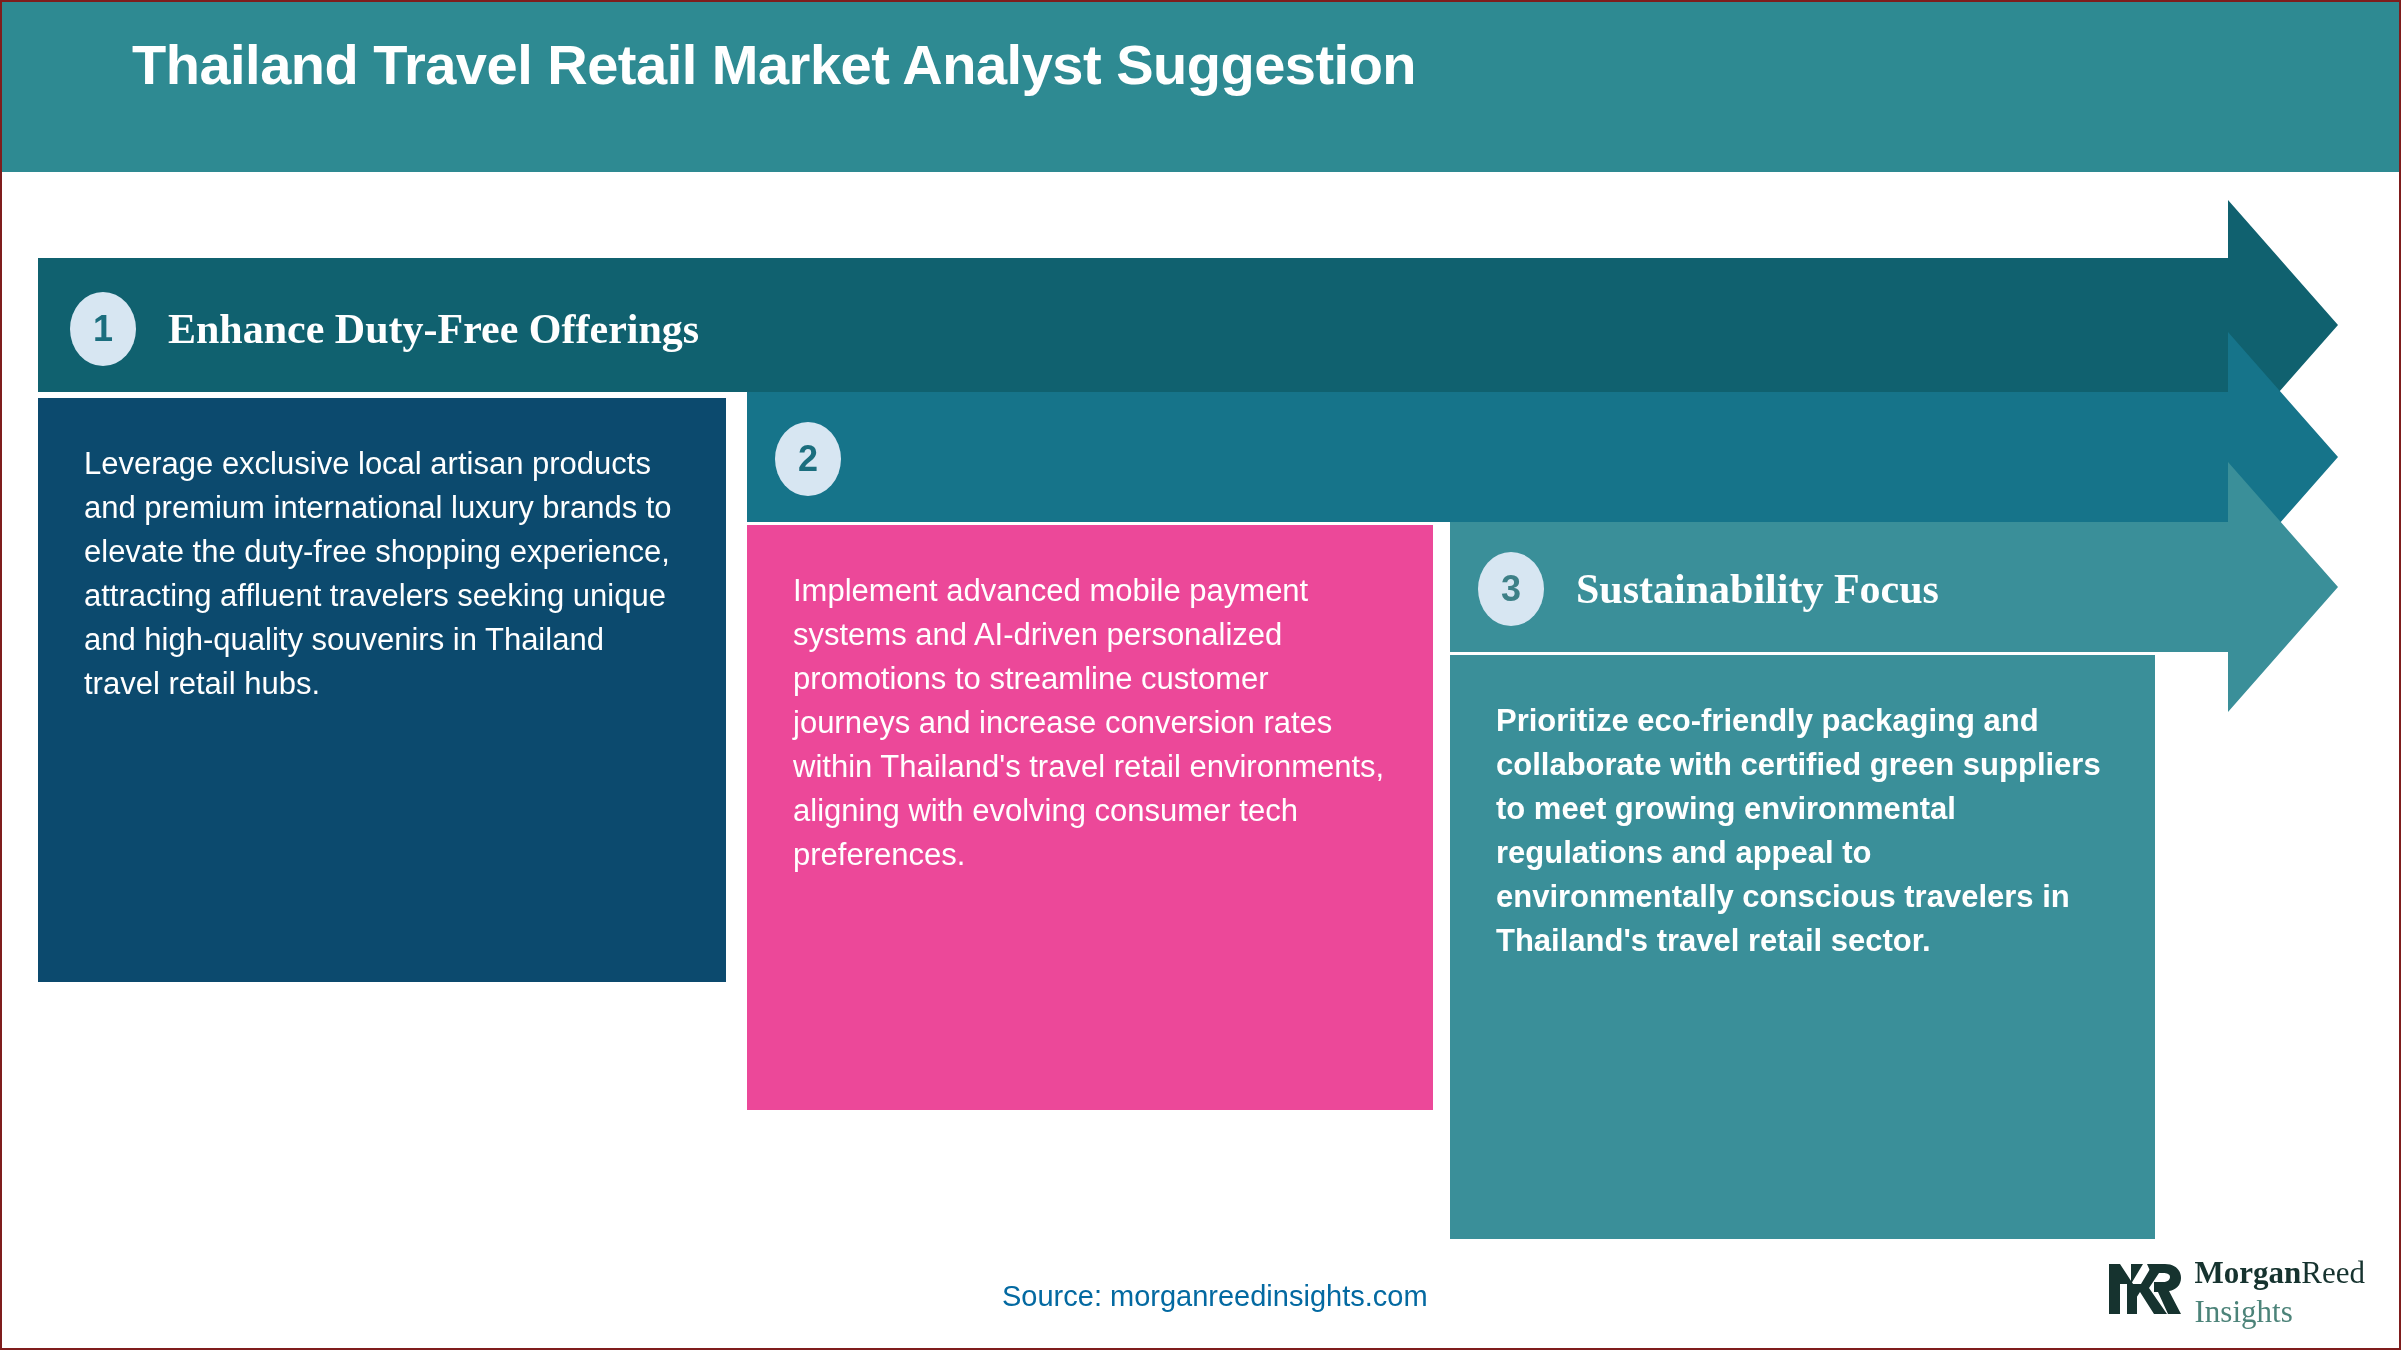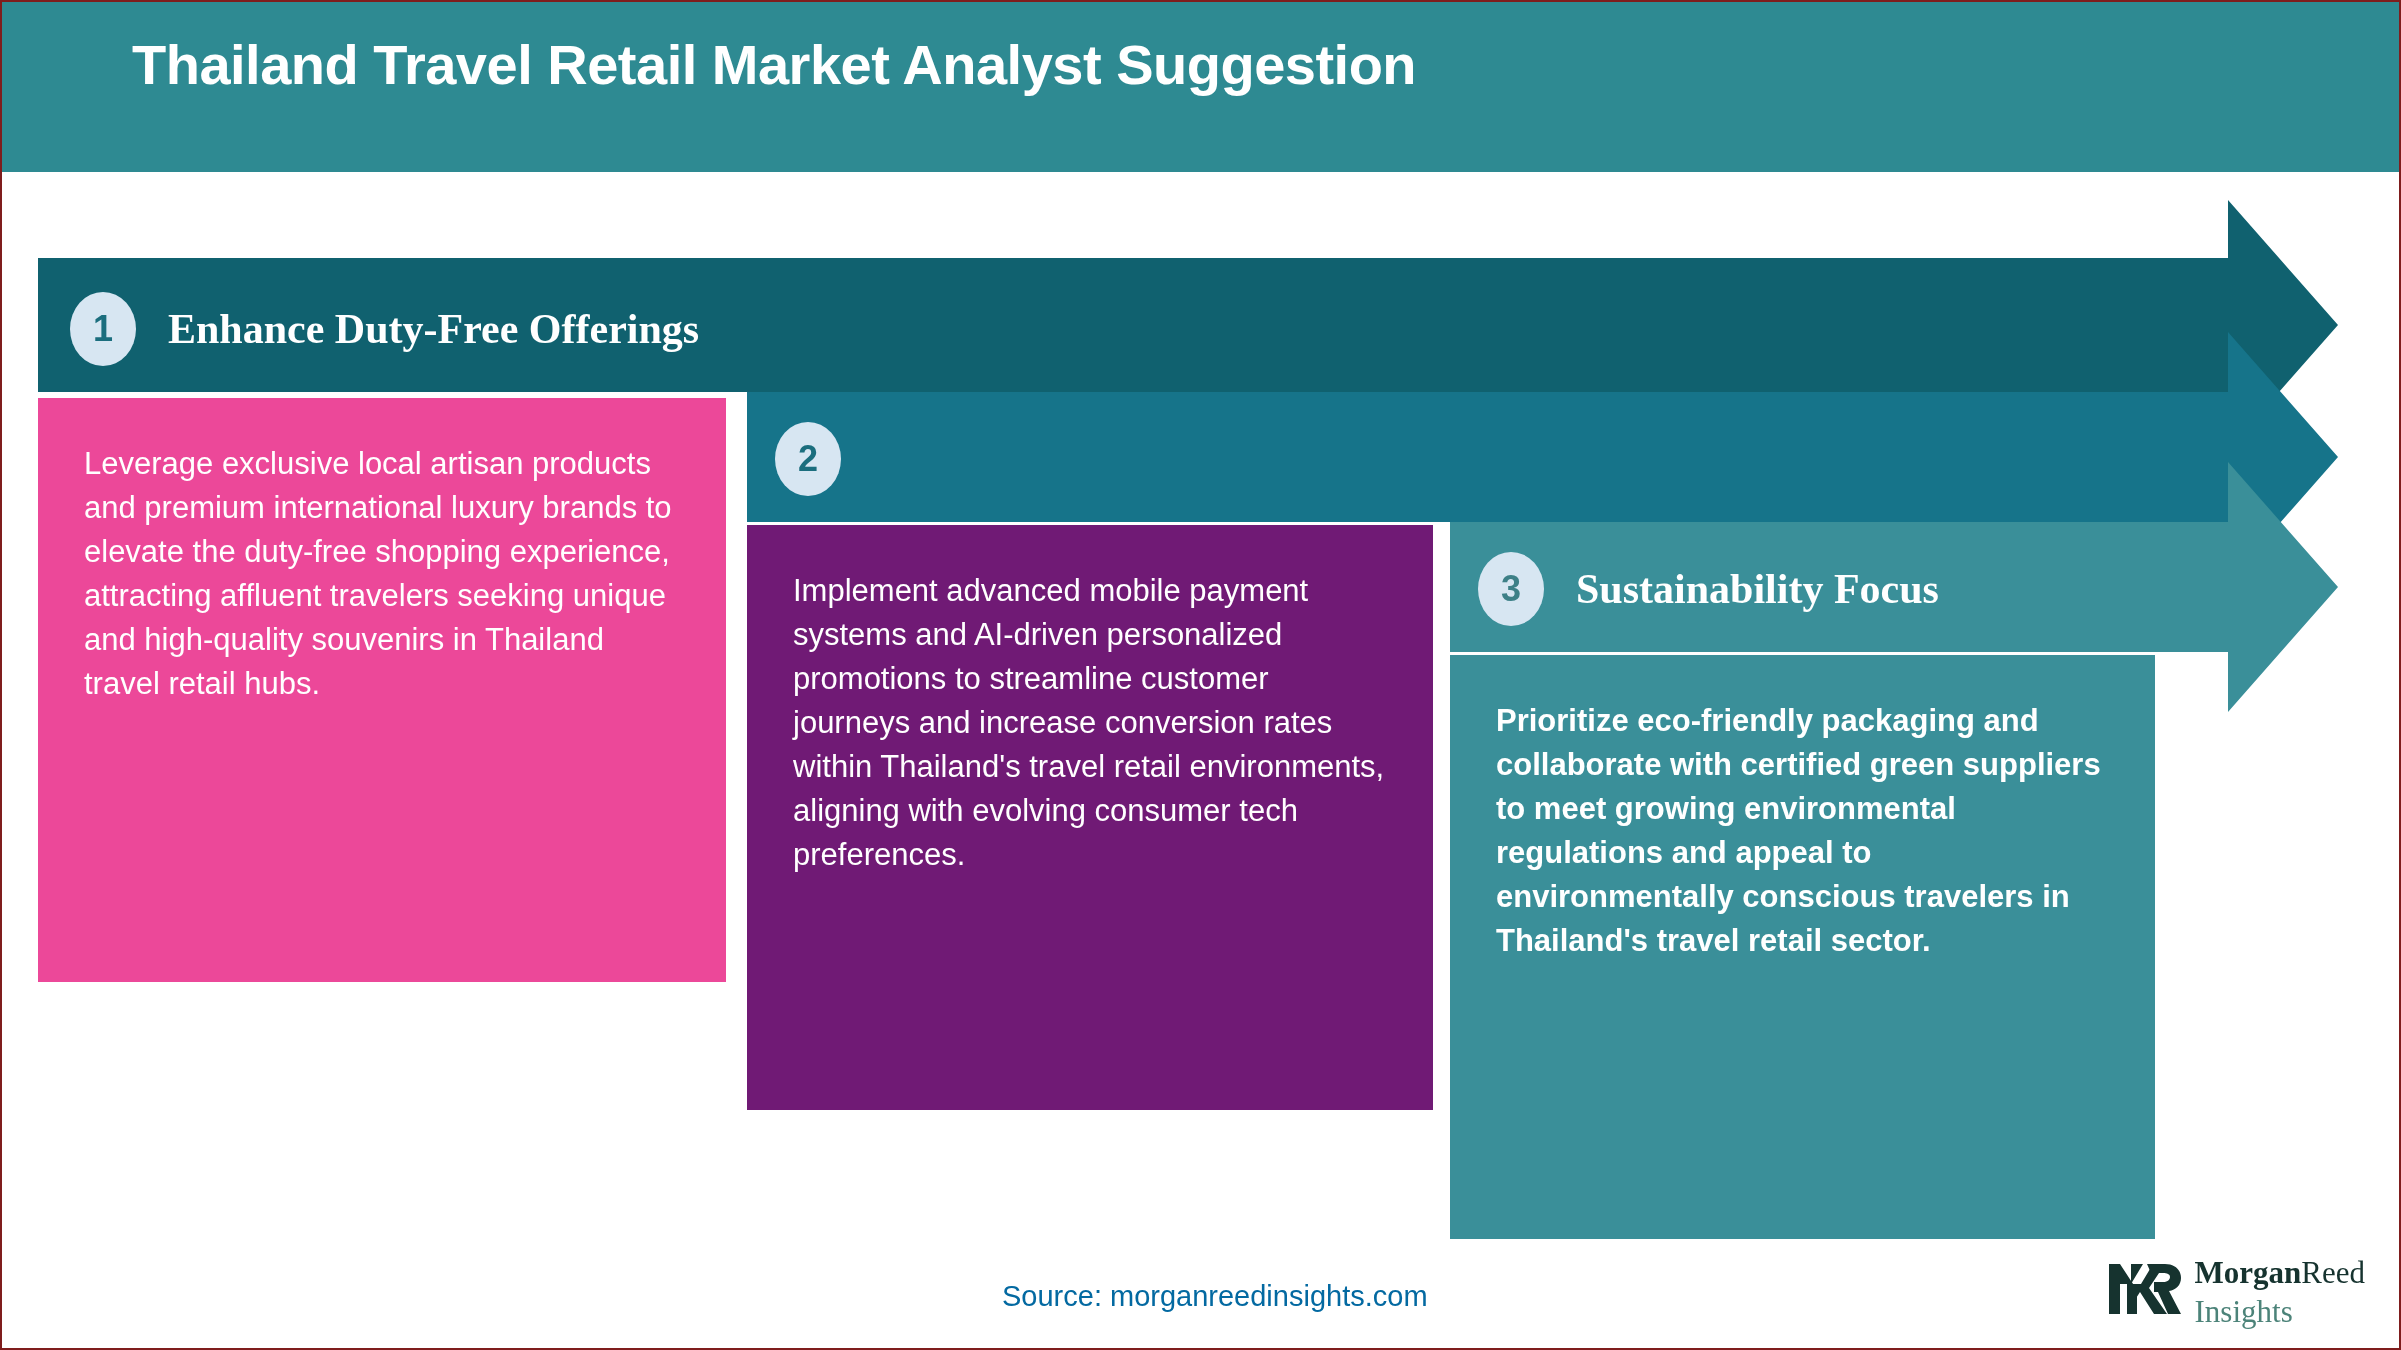--- a/index.html
+++ b/index.html
@@ -164,25 +164,25 @@
   <div class="arrow-band" style="left:1448px; top:520px; width:888px; height:130px;">
     <svg width="888" height="250" viewBox="0 0 888 250" style="margin-top:-60px;">
       <path d="M 0 60 L 778 60 L 778 0 L 888 125 L 778 250 L 778 190 L 0 190 Z" fill="#3a8f99"></path>
     </svg>
   </div>
   <div class="band-label-wrap" style="left:1476px; top:550px; height:74px;">
     <div class="band-badge" style="background: rgb(215, 230, 242); color: rgb(61, 128, 135);">3</div>
     <div class="band-title">Sustainability Focus</div>
   </div>
 
-  <div class="card" style="left:36px; top:396px; width:688px; height:584px; background:#ec4899;">
+  <div class="card" style="left:36px; top:396px; width:688px; height:584px; background:#0c4a6e;">
     <div class="card-text">Leverage exclusive local artisan products and premium international luxury brands to elevate the duty-free shopping experience, attracting affluent travelers seeking unique and high-quality souvenirs in Thailand travel retail hubs.</div>
   </div>
 
-  <div class="card" style="left:745px; top:523px; width:686px; height:585px; background:#701a75;">
+  <div class="card" style="left:745px; top:523px; width:686px; height:585px; background:#ec4899;">
     <div class="card-text">Implement advanced mobile payment systems and AI-driven personalized promotions to streamline customer journeys and increase conversion rates within Thailand's travel retail environments, aligning with evolving consumer tech preferences.</div>
   </div>
 
   <div class="card" style="left:1448px; top:653px; width:705px; height:584px; background:#3a8f99;font-weight:bold;">
     <div class="card-text">Prioritize eco-friendly packaging and collaborate with certified green suppliers to meet growing environmental regulations and appeal to environmentally conscious travelers in Thailand's travel retail sector.</div>
   </div>
 
   <div id="source-note">Source: morganreedinsights.com</div>
 
   <div id="logo">

